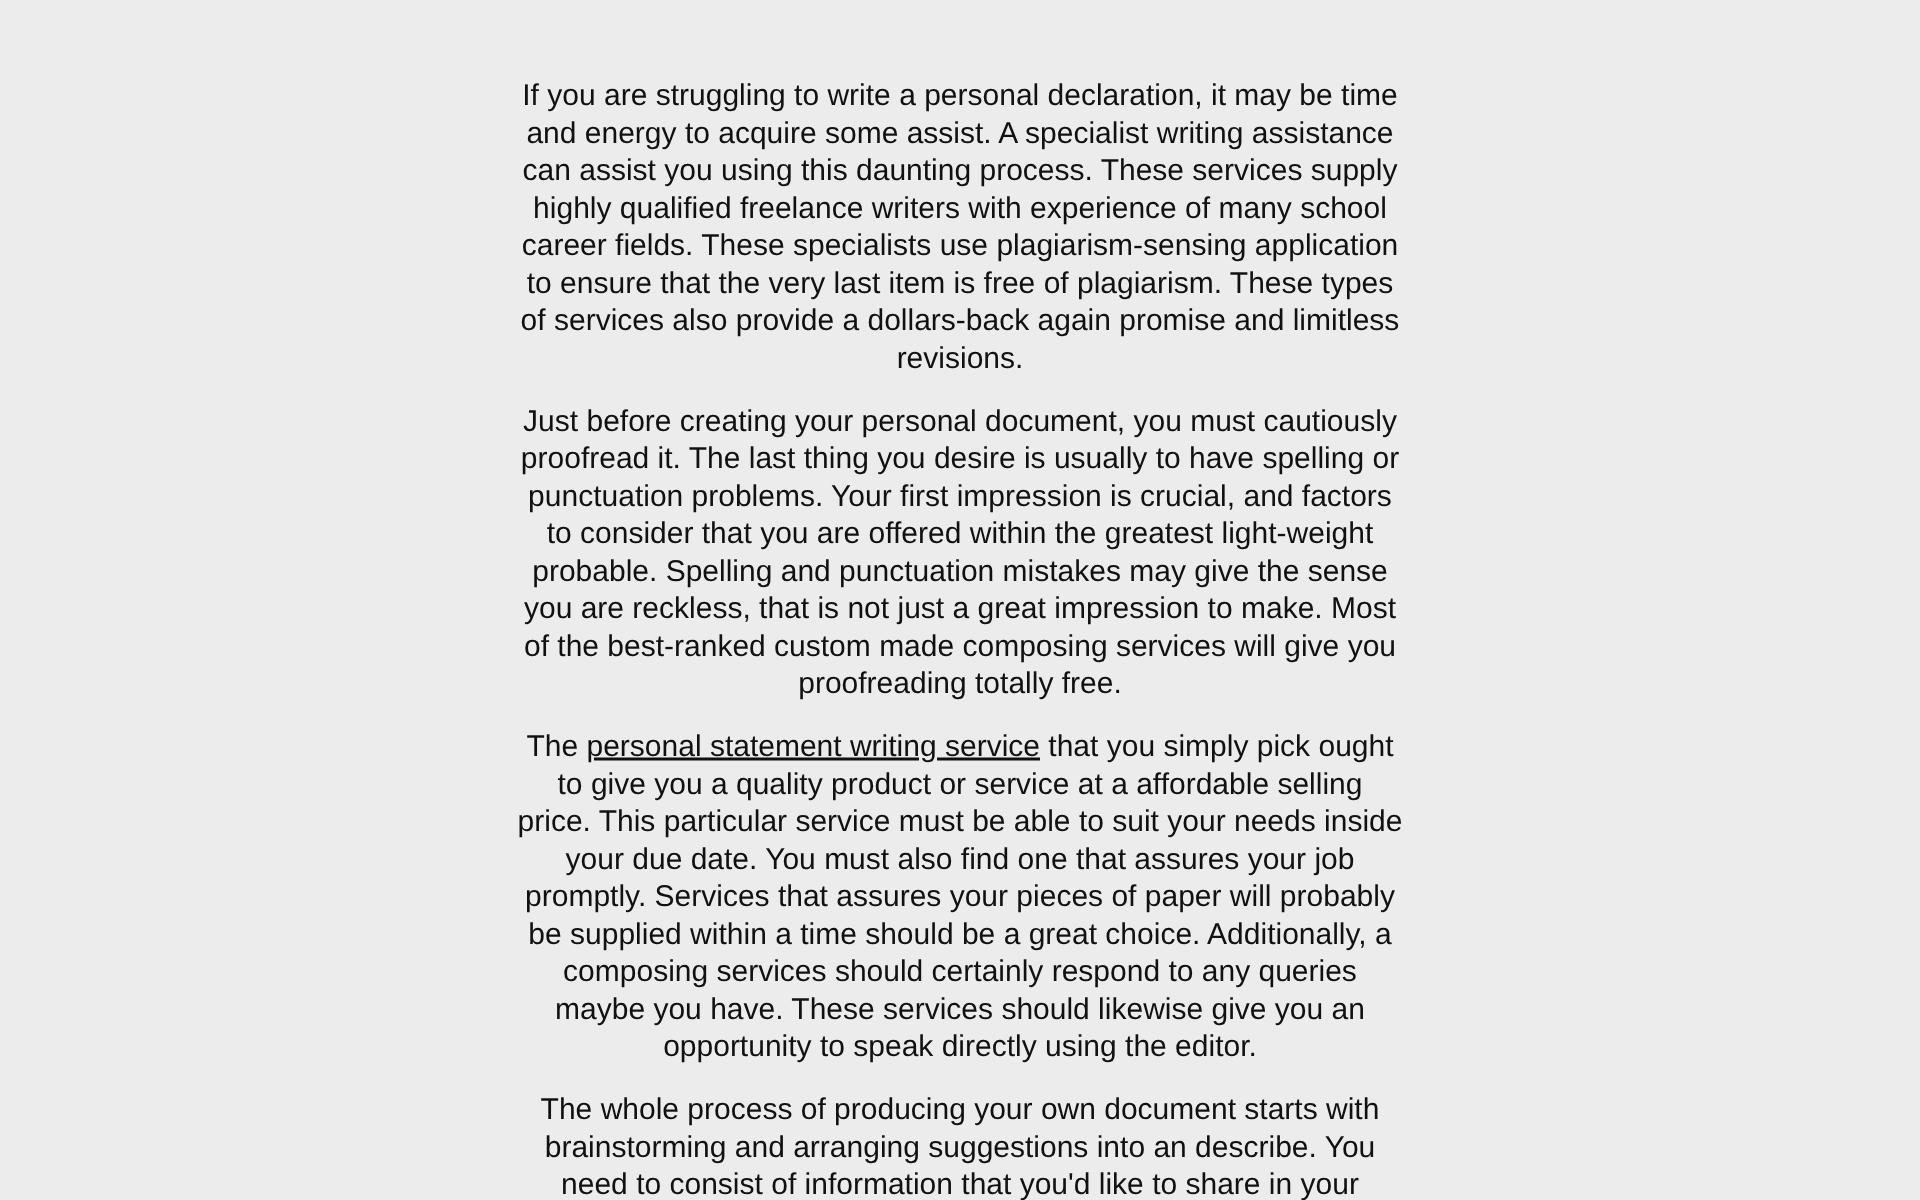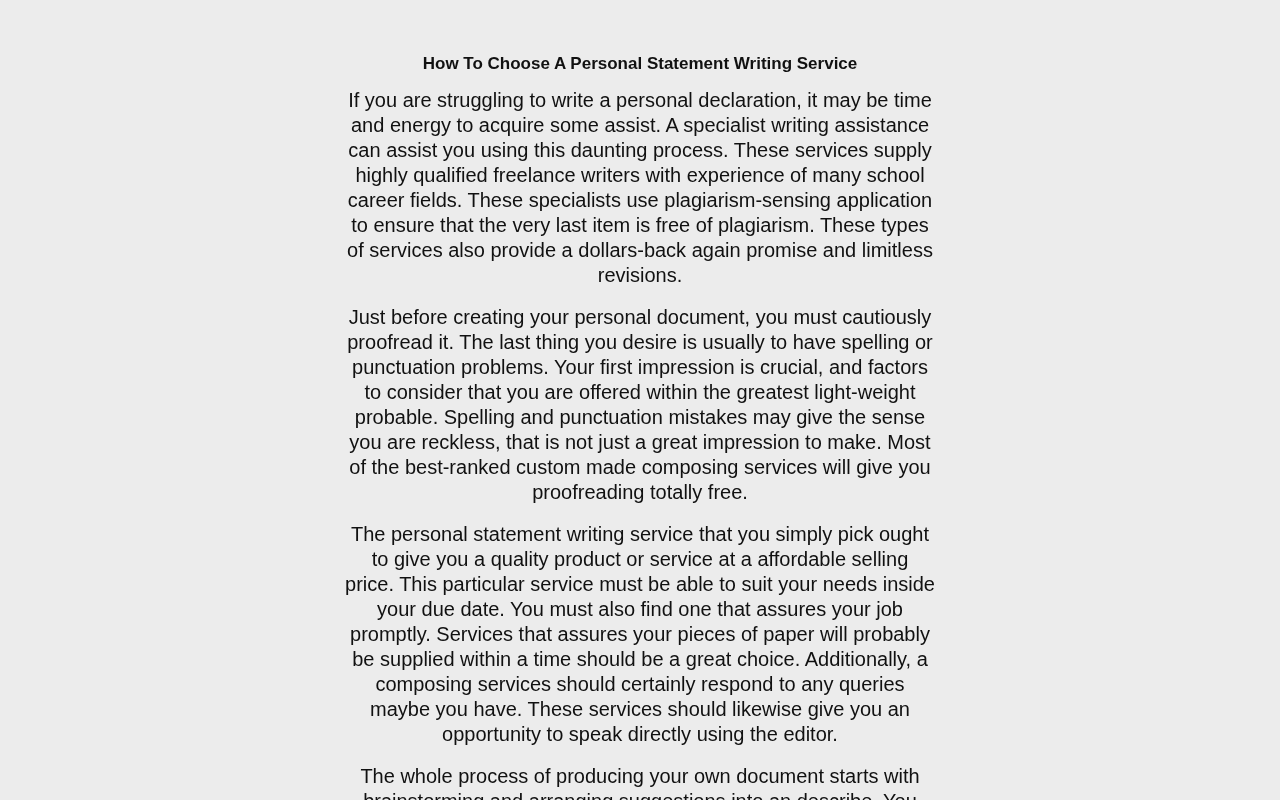--- a/index.html
+++ b/index.html
@@ -28,27 +28,27 @@
       line-height: 24px;
     }
     .para {
       font-size: 20px;
       line-height: 25px;
       margin: 0 0 17px 0;
       text-indent: 0;
     }
     .para .link {
       color: #111111;
+      text-decoration: underline;
     }
   </style>
 </head>
 <body>
 
 <div class="article">
-  <h1 class="title">How To Choose A Personal Statement Writing Service</h1>
 
   <p class="para">If you are struggling to write a personal declaration, it may be time and energy to acquire some assist. A specialist writing assistance can assist you using this daunting process. These services supply highly qualified freelance writers with experience of many school career fields. These specialists use plagiarism-sensing application to ensure that the very last item is free of plagiarism. These types of services also provide a dollars-back again promise and limitless revisions.</p>
 
   <p class="para">Just before creating your personal document, you must cautiously proofread it. The last thing you desire is usually to have spelling or punctuation problems. Your first impression is crucial, and factors to consider that you are offered within the greatest light-weight probable. Spelling and punctuation mistakes may give the sense you are reckless, that is not just a great impression to make. Most of the best-ranked custom made composing services will give you proofreading totally free.</p>
 
   <p class="para"><span>The </span><a class="link">personal statement writing service</a><span> that you simply pick ought to give you a quality product or service at a affordable selling price. This particular service must be able to suit your needs inside your due date. You must also find one that assures your job promptly. Services that assures your pieces of paper will probably be supplied within a time should be a great choice. Additionally, a composing services should certainly respond to any queries maybe you have. These services should likewise give you an opportunity to speak directly using the editor.</span></p>
 
   <p class="para">The whole process of producing your own document starts with brainstorming and arranging suggestions into an describe. You need to consist of information that you'd like to share in your document and provide the writer with all the info as is possible. A draft of the document will even</p>
 </div>
 

